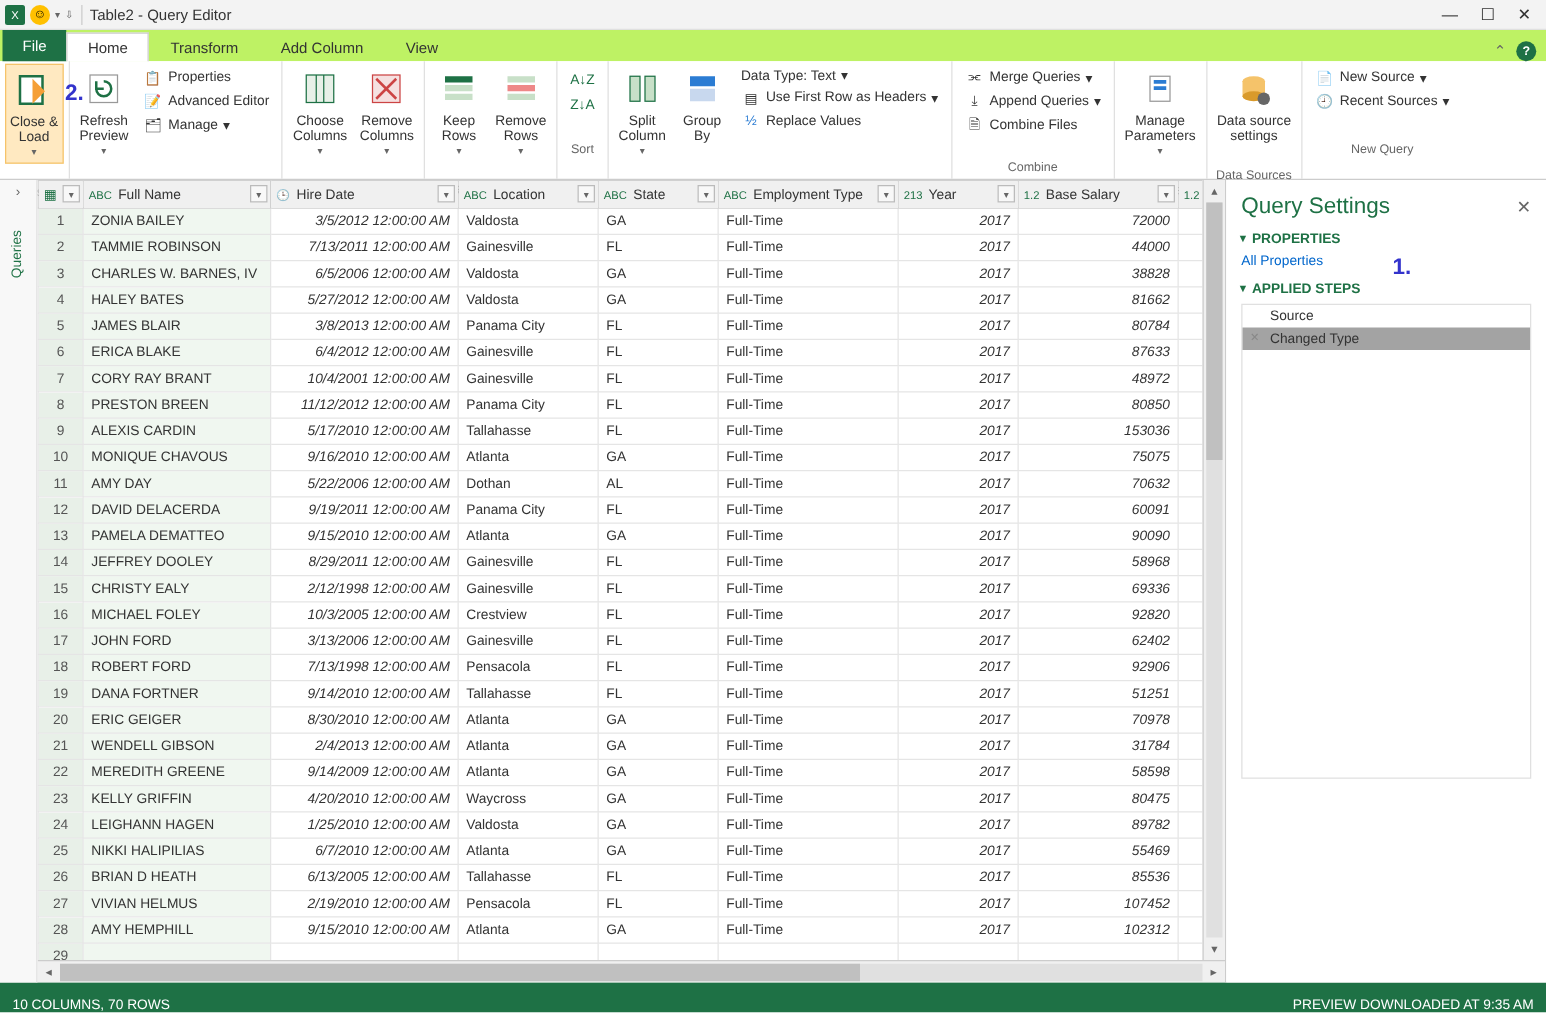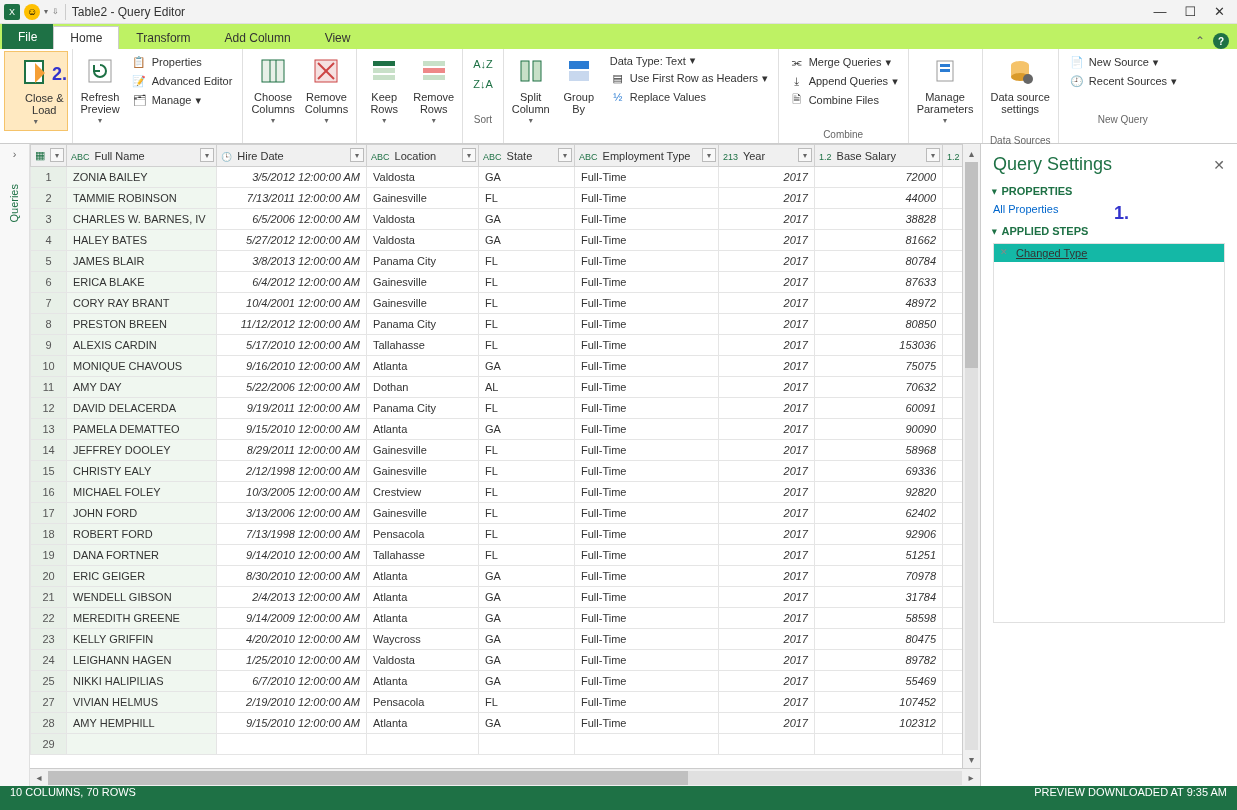--- a/index.html
+++ b/index.html
@@ -71,28 +71,28 @@
   .settings h2 { font-size:18px; font-weight:300; color:#1e7145; margin-bottom:8px; display:flex; align-items:center;}
   .settings h2 .close { margin-left:auto; font-size:14px; color:#666; cursor:pointer;}
   .settings .sect-head { font-size:11px; font-weight:bold; color:#1e7145; margin:10px 0 6px 0;}
   .settings .sect-head::before { content:"▸"; display:inline-block; transform:rotate(90deg); font-size:9px; margin-right:4px; color:#1e7145;}
   .prop-box { background:#f5c08b; padding:6px 8px 8px 8px; border-radius:1px;}
   .prop-box label { font-size:11px; color:#7a3e00;}
   .prop-box input { width:100%; margin-top:4px; padding:2px 4px; font-size:12px; border:1px solid #c97e2e; background:#fce0b8;}
   .allprops { color:#0066cc; font-size:11px; margin-top:6px; cursor:pointer;}
   .steps-list { border:1px solid #e0e0e0; margin-top:4px; min-height:380px;}
   .step { padding:3px 8px 3px 22px; font-size:11px; position:relative; cursor:pointer;}
-  .step.selected { background:#14b8a6;text-decoration:underline;}
+  .step.selected { background:#a3a3a3;}
   .step.selected::before { content:"✕"; position:absolute; left:6px; color:#888; font-size:9px;}
   
   .annot1 { position:absolute; color:#3333cc; font-weight:bold; font-size:18px; right:108px; top:203px; z-index:50;}
   .annot2 { position:absolute; color:#3333cc; font-weight:bold; font-size:18px; left:52px; top:64px; z-index:50;}
   
   
-  .statusbar { height:24px; background:#1e7145; color:#fff; display:flex; align-items:flex-start; padding:0 10px; font-size:11px;}
+  .statusbar { height:24px; background:#1e7145; color:#fff; display:flex; align-items:flex-end; padding:0 10px; font-size:11px;}
   .statusbar .right { margin-left:auto;}
 </style>
 </head>
 <body>
 
 <div class="titlebar">
   <div class="excel-icon">X</div>
   <div class="qat">
     <div class="smiley">☺</div>
     <span class="qat-dd">▾</span>
@@ -123,21 +123,21 @@
 
   <div class="group" style="position:relative;">
     <div class="group-body">
       <div class="bigbtn highlight" style="padding:2px 3px;">
         <div class="icon">
           <svg width="30" height="30">
               <rect x="4" y="4" width="18" height="22" fill="#fff" stroke="#1e7145" stroke-width="2"></rect>
               <path d="M14 6 l10 10 l-10 10" fill="#f59f36"></path>
             </svg>
         </div>
-        <span style="white-space:pre-line;margin-left:17px;">Close &amp;
+        <span style="white-space:pre-line;">Close &amp;
 Load</span>
           <span class="dd">▾</span>
       </div>
     </div>
     <div class="group-label">Close</div>
   </div>
 
   <div class="group">
     <div class="group-body">
       <div class="bigbtn">
@@ -668,20 +668,31 @@
                 <td class="name">NIKKI HALIPILIAS</td>
                 <td class="date">6/7/2010 12:00:00 AM</td>
                 <td>Atlanta</td>
                 <td>GA</td>
                 <td>Full-Time</td>
                 <td class="num">2017</td>
                 <td class="num">55469</td>
                 <td></td>
               </tr>
               <tr>
+                <td class="rownum">26</td>
+                <td class="name">BRIAN D HEATH</td>
+                <td class="date">6/13/2005 12:00:00 AM</td>
+                <td>Tallahasse</td>
+                <td>FL</td>
+                <td>Full-Time</td>
+                <td class="num">2017</td>
+                <td class="num">85536</td>
+                <td></td>
+              </tr>
+              <tr>
                 <td class="rownum">27</td>
                 <td class="name">VIVIAN HELMUS</td>
                 <td class="date">2/19/2010 12:00:00 AM</td>
                 <td>Pensacola</td>
                 <td>FL</td>
                 <td>Full-Time</td>
                 <td class="num">2017</td>
                 <td class="num">107452</td>
                 <td></td>
               </tr>
@@ -729,20 +740,21 @@
 
   <div class="settings">
     <h2>
       <span>Query Settings</span>
       <span class="close">✕</span>
     </h2>
     <div class="sect-head">PROPERTIES</div>
     <div class="allprops">All Properties</div>
     <div class="sect-head">APPLIED STEPS</div>
     <div class="steps-list">
+      <div class="step">Source</div>
       <div class="step selected">Changed Type</div>
     </div>
   </div>
 </div>
 
 <div class="statusbar">
   <span>10 COLUMNS, 70 ROWS</span>
   <span class="right">PREVIEW DOWNLOADED AT 9:35 AM</span>
 </div>
 

